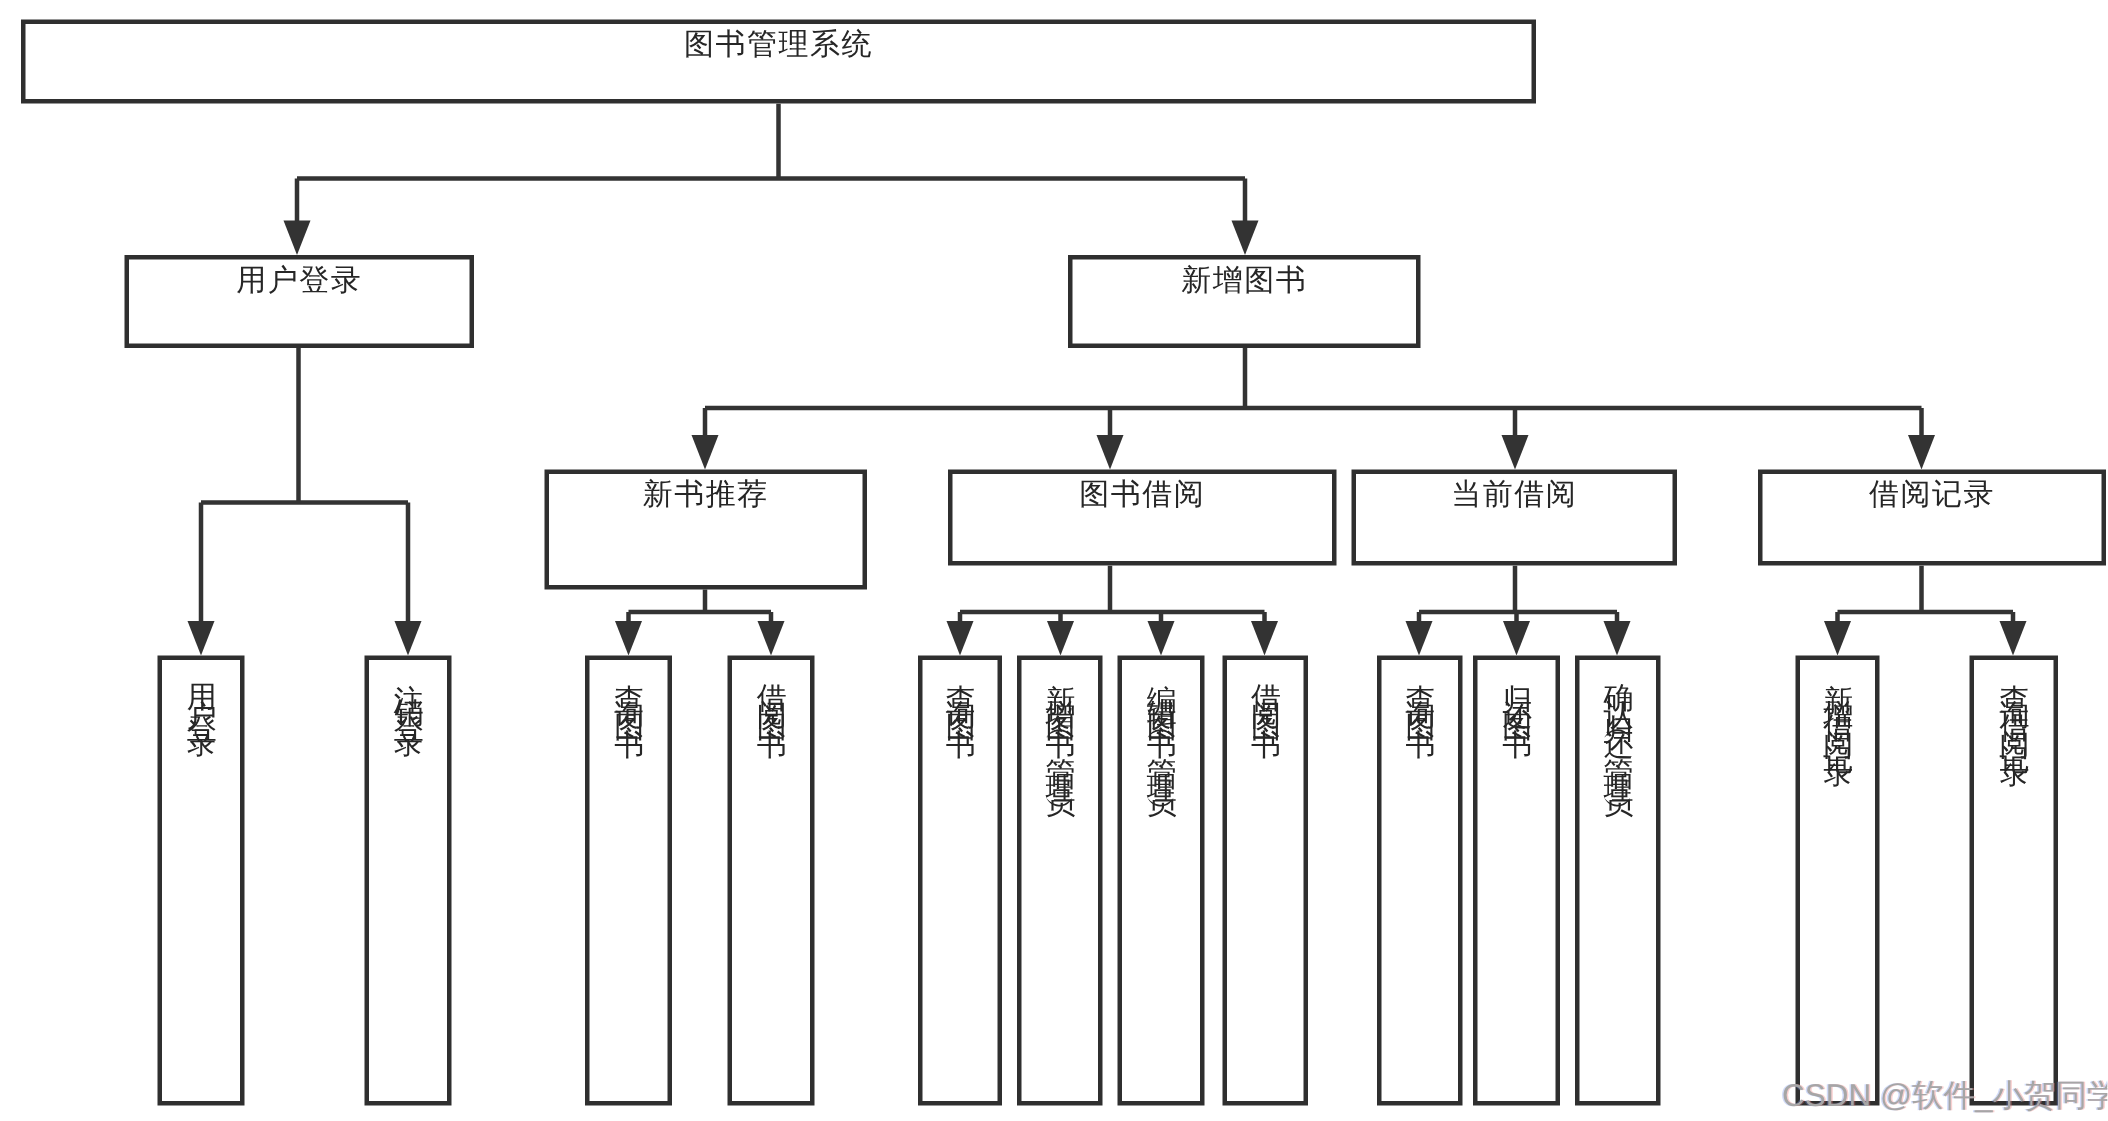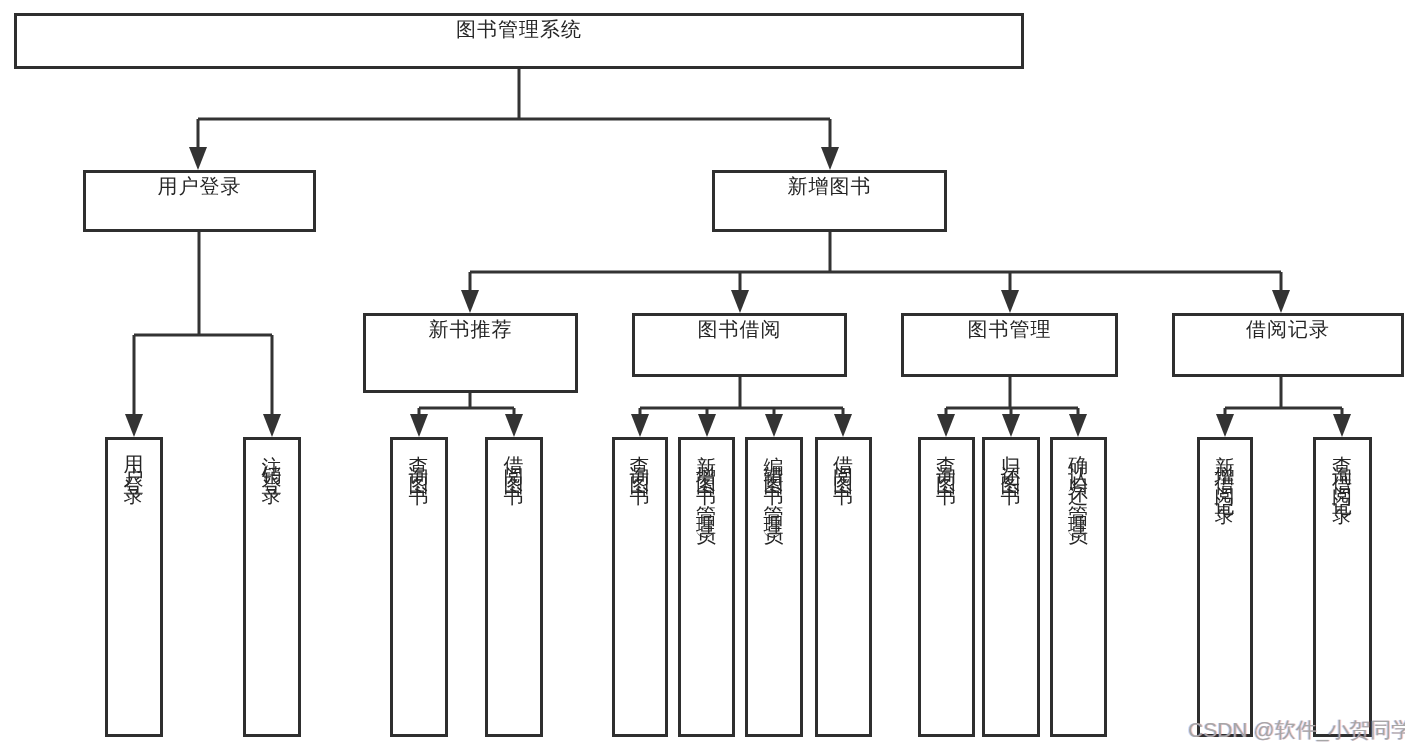--- a/index.html
+++ b/index.html
@@ -88,25 +88,25 @@
   <div class="box h" style="left:83px;top:170px;width:233px;height:62px">
     <span>用户登录</span>
   </div>
   <div class="box h" style="left:712px;top:170px;width:235px;height:62px">
     <span>新增图书</span>
   </div>
 
   <div class="box h" style="left:363px;top:313px;width:215px;height:80px">
     <span>新书推荐</span>
   </div>
-  <div class="box h" style="left:632px;top:313px;width:215px;height:64px">
+  <div class="box h" style="left:632px;top:313px;width:259px;height:64px">
     <span>图书借阅</span>
   </div>
   <div class="box h" style="left:901px;top:313px;width:217px;height:64px">
-    <span>图书管理</span>
+    <span>当前借阅</span>
   </div>
   <div class="box h" style="left:1172px;top:313px;width:232px;height:64px">
     <span>借阅记录</span>
   </div>
 
   <div class="box leaf" style="left:105px;top:437px;width:58px;height:300px">
     <span>用户登录</span>
   </div>
   <div class="box leaf" style="left:243px;top:437px;width:58px;height:300px">
     <span>注销登录</span>

